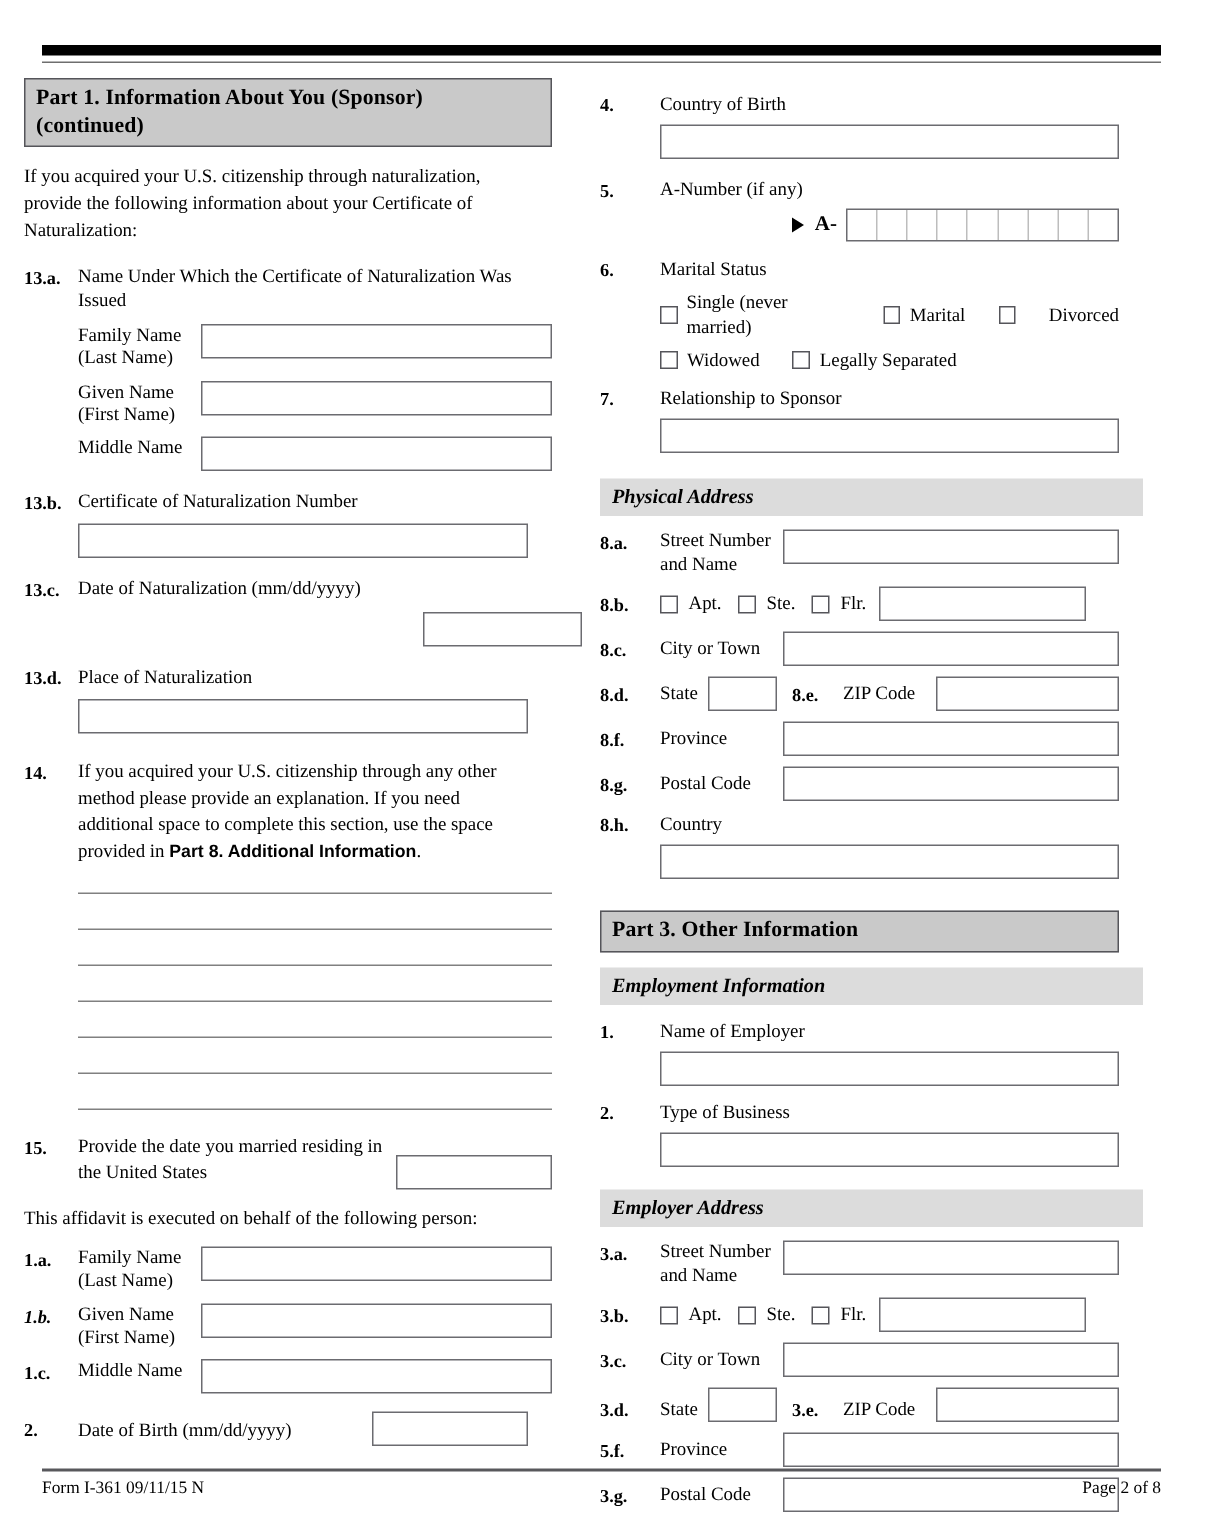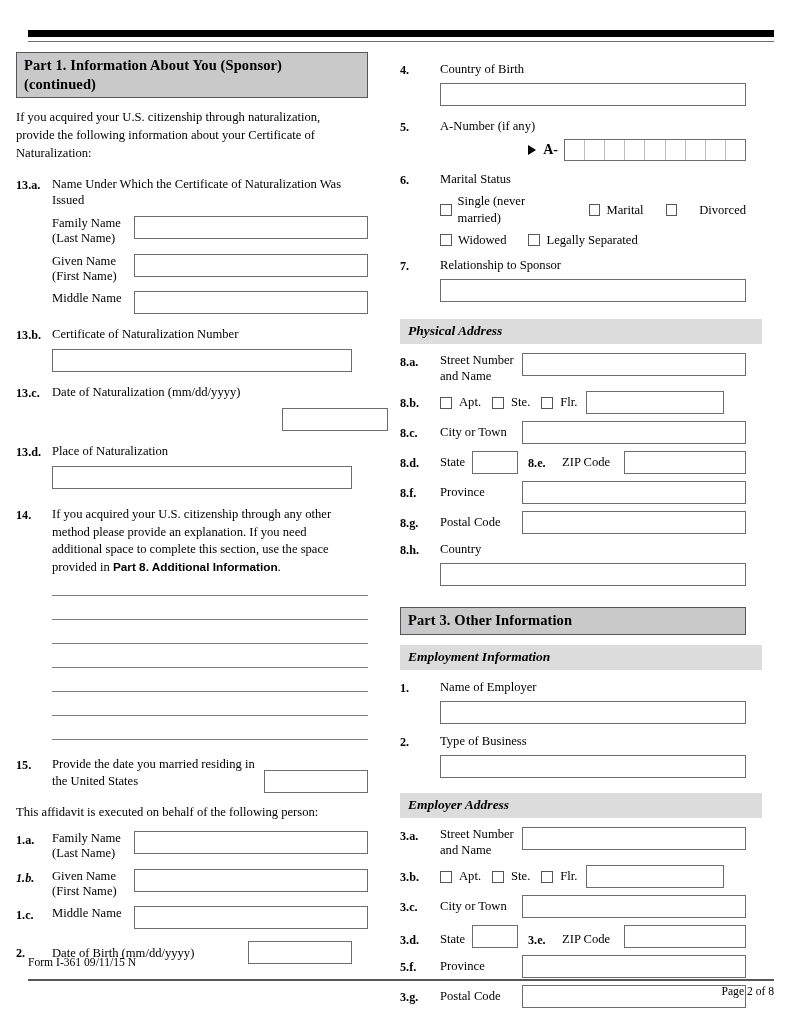--- a/index.html
+++ b/index.html
@@ -147,21 +147,21 @@
 
   
   .footer-rule {
     position: absolute;
     left: 28px; top: 979px;
     width: 746px; height: 2px;
     background: #58585c;
   }
   .footer-left {
     position: absolute;
-    left: 28px; top: 956px;
+    left: 28px; top: 985px;
     font-size: 11.6px;
   }
   .footer-right {
     position: absolute;
     right: 29px; top: 985px;
     font-size: 11.6px;
   }
 
   .bold-sans {
     font-family: "Liberation Sans", "DejaVu Sans", sans-serif;

